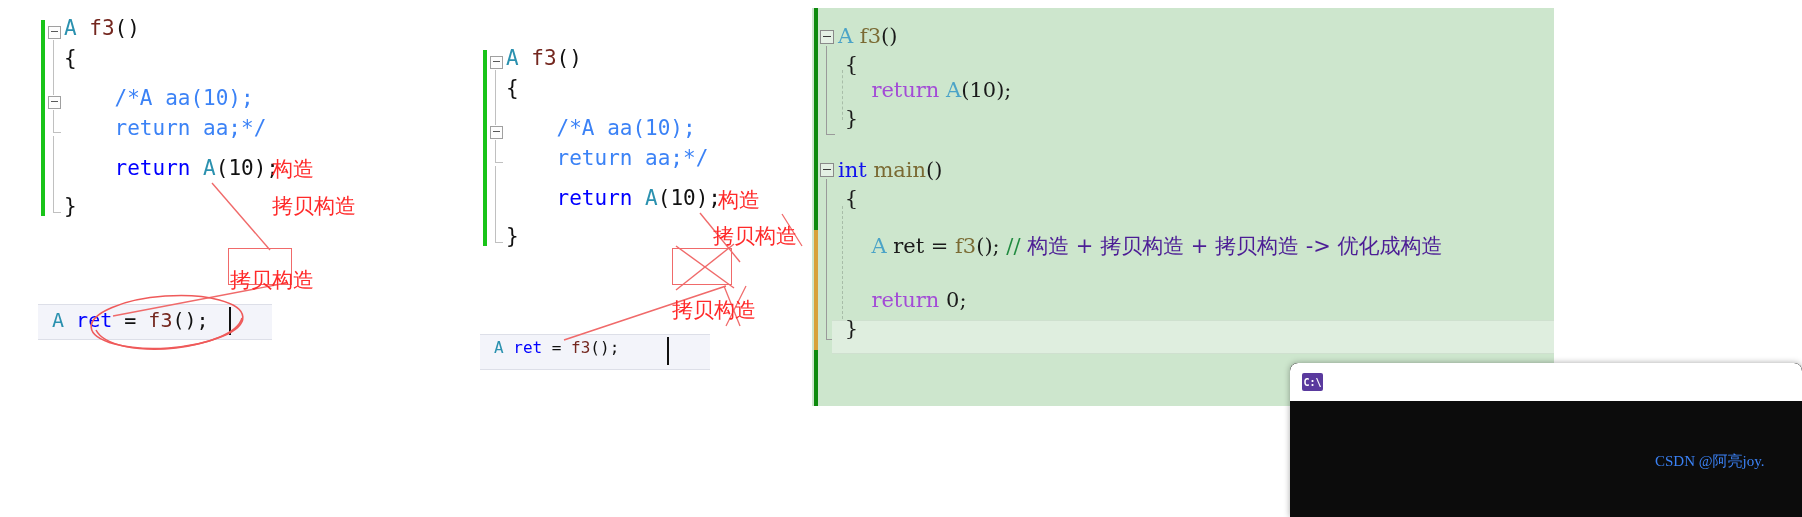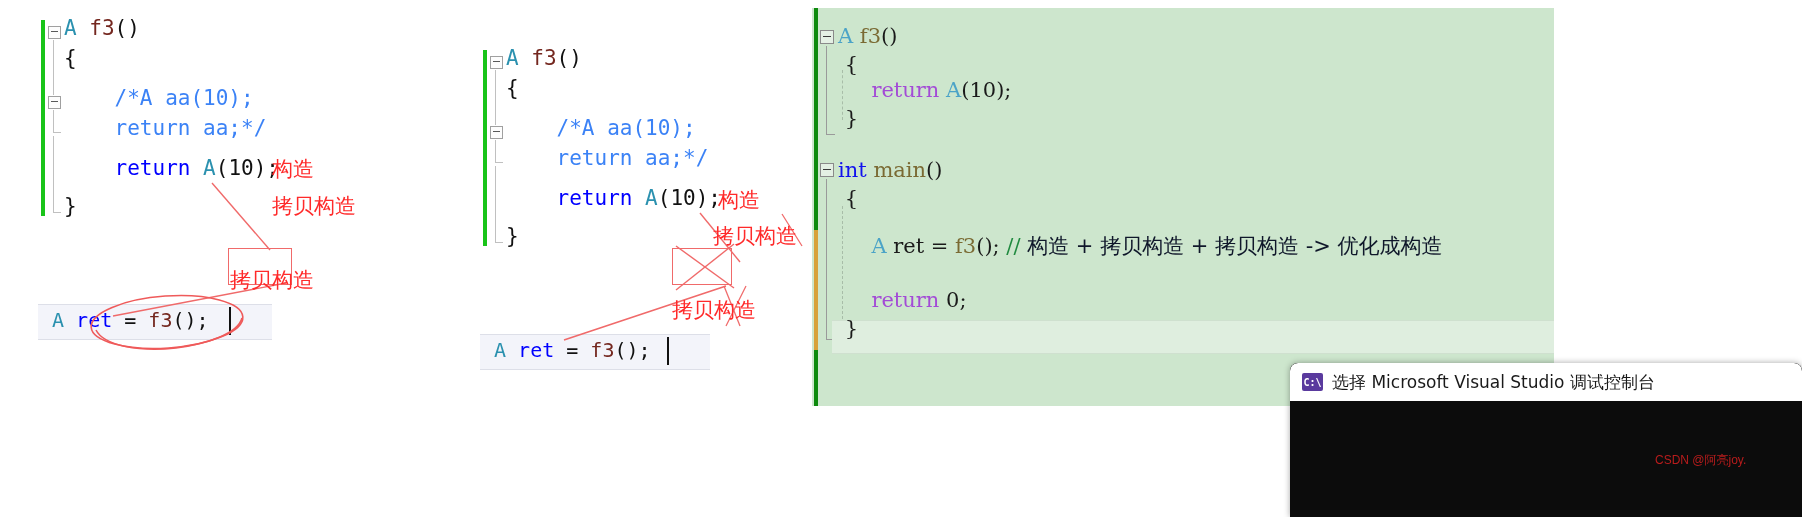--- a/index.html
+++ b/index.html
@@ -40,21 +40,21 @@
 
   
   .greenpanel{position:absolute;background:#cde6cd;}
   .gline{position:absolute;white-space:pre;line-height:1;font-family:"DejaVu Serif","Liberation Serif",serif;}
   .g-type{color:#4ba3c7;}
   .g-kw{color:#1111ee;}
   .g-fn{color:#7a6a33;}
   .g-ret{color:#a34bd6;}
   .g-pun{color:#1a1a1a;}
   .g-com{color:#1f8a3f;}
-  .g-comcjk{color:#0f172a;font-family:"DejaVu Sans","Liberation Sans",sans-serif;}
+  .g-comcjk{color:#4c1d95;font-family:"DejaVu Sans","Liberation Sans",sans-serif;}
   .gbar-green{position:absolute;background:#0e8a0e;width:4px;}
   .gbar-orange{position:absolute;background:#d8a13a;width:4px;}
   .gguide{position:absolute;background:#9a9a9a;width:1px;}
   .gguide-dash{position:absolute;border-left:1px dashed #a8bda8;}
   .gboxcollapse{position:absolute;width:12px;height:12px;border:1px solid #8a8a8a;background:#e4f0e4;}
   .gboxcollapse:before{content:"";position:absolute;left:2px;top:4.5px;width:8px;height:1px;background:#3a3a3a;}
   .gbracket{position:absolute;border-left:1px solid #9a9a9a;border-bottom:1px solid #9a9a9a;}
   .gcurline{position:absolute;background:#dfeedf;border-top:1px solid #cfe0cf;border-bottom:1px solid #cfe0cf;}
 
   
@@ -62,22 +62,22 @@
            box-shadow:0 0 6px rgba(0,0,0,.35);}
   .console-title{height:38px;background:#ffffff;display:flex;align-items:center;padding-left:12px;gap:9px;
                  border-radius:8px 8px 0 0;}
   .console-title span.txt{font-family:"DejaVu Sans","Liberation Sans",sans-serif;font-size:17px;color:#1a1a1a;white-space:nowrap;}
   .cmdicon{width:21px;height:18px;background:#5a3a9e;border-radius:2px;display:flex;align-items:center;
            justify-content:center;color:#ffffff;font-family:"DejaVu Sans Mono",monospace;font-size:10px;font-weight:bold;}
   .console-body{padding:4px 0 0 4px;}
   .console-body div{font-family:"DejaVu Sans Mono","Liberation Mono",monospace;font-size:17px;color:#d6d6d6;
                     white-space:pre;line-height:1.22;}
 
-  .watermark{position:absolute;font-family:Liberation Sans, sans-serif;
-             font-size:12px;color:#b91c1c;white-space:nowrap;}
+  .watermark{position:absolute;font-family:Liberation Serif, serif;
+             font-size:15px;color:#3b82f6;white-space:nowrap;}
 </style>
 </head>
 <body>
 
 <div class="stage">
 
   <div class="codepanel" style="left:36px;top:18px;width:400px;height:200px;">
     <div class="changebar" style="left:5px;top:2px;height:196px;"></div>
     <div class="boxcollapse" style="left:12px;top:8px;"></div>
     <div class="boxcollapse" style="left:12px;top:78px;"></div>
@@ -117,21 +117,21 @@
         <div class="cline" style="left: 28px; top: 0px; font-size: 21px;"><span class="tok-type">A</span><span class="tok-pun"> </span><span class="tok-fn">f3</span><span class="tok-pun">()</span></div>
         <div class="cline" style="left: 28px; top: 30px; font-size: 21px;"><span class="tok-pun">{</span></div>
         <div class="cline" style="left: 28px; top: 70px; font-size: 21px;"><span class="tok-com">    /*A aa(10);</span></div>
         <div class="cline" style="left: 28px; top: 100px; font-size: 21px;"><span class="tok-com">    return aa;*/</span></div>
         <div class="cline" style="left: 28px; top: 140px; font-size: 21px;"><span class="tok-kw">    return </span><span class="tok-type">A</span><span class="tok-pun">(10);</span></div>
         <div class="cline" style="left: 28px; top: 178px; font-size: 21px;"><span class="tok-pun">}</span></div>
       </div>
   </div>
 
   <div class="curline" style="left:480px;top:334px;width:230px;height:34px;"></div>
-  <div class="cline" id="mid-cur" style="left:494px;top:340px;font-size:20px;"><span class="tok-type">A</span><span class="tok-pun"> </span><span class="tok-kw">ret</span><span class="tok-pun"> = </span><span class="tok-fn">f3</span><span class="tok-pun">();</span></div>
+  <div class="cline" id="mid-cur" style="left:494px;top:340px;font-size:16px;"><span class="tok-type">A</span><span class="tok-pun"> </span><span class="tok-kw">ret</span><span class="tok-pun"> = </span><span class="tok-fn">f3</span><span class="tok-pun">();</span></div>
   <div style="position:absolute;left:667px;top:337px;width:2px;height:28px;background:#111;"></div>
 
   <div class="inkbox" style="left:672px;top:248px;width:58px;height:35px;"></div>
 
   <div class="greenpanel" style="left:812px;top:8px;width:742px;height:398px;">
     <div class="gbar-green" style="left:2px;top:0;height:398px;"></div>
     <div class="gbar-orange" style="left:2px;top:222px;height:120px;"></div>
 
     <div class="gboxcollapse" style="left:8px;top:22px;"></div>
     <div class="gboxcollapse" style="left:8px;top:155px;"></div>
@@ -187,19 +187,18 @@
       <div class="ink" style="left: 272px; top: 192px; font-size: 21px;">拷贝构造</div>
       <div class="ink" style="left: 230px; top: 266px; font-size: 21px;">拷贝构造</div>
       <div class="ink" style="left: 718px; top: 186px; font-size: 21px;">构造</div>
       <div class="ink" style="left: 713px; top: 222px; font-size: 21px;">拷贝构造</div>
       <div class="ink" style="left: 672px; top: 296px; font-size: 21px;">拷贝构造</div>
     </div>
 
   <div class="console" style="left:1290px;top:363px;width:512px;height:154px;">
     <div class="console-title">
       <div class="cmdicon">C:\</div>
-      <span class="txt">选择 Microsoft Visual Studio 调试控制台</span>
     </div>
   </div>
 
   <div class="watermark" style="left:1655px;top:452px;">CSDN @阿亮joy.</div>
 
 </div>
 
 </body></html>

